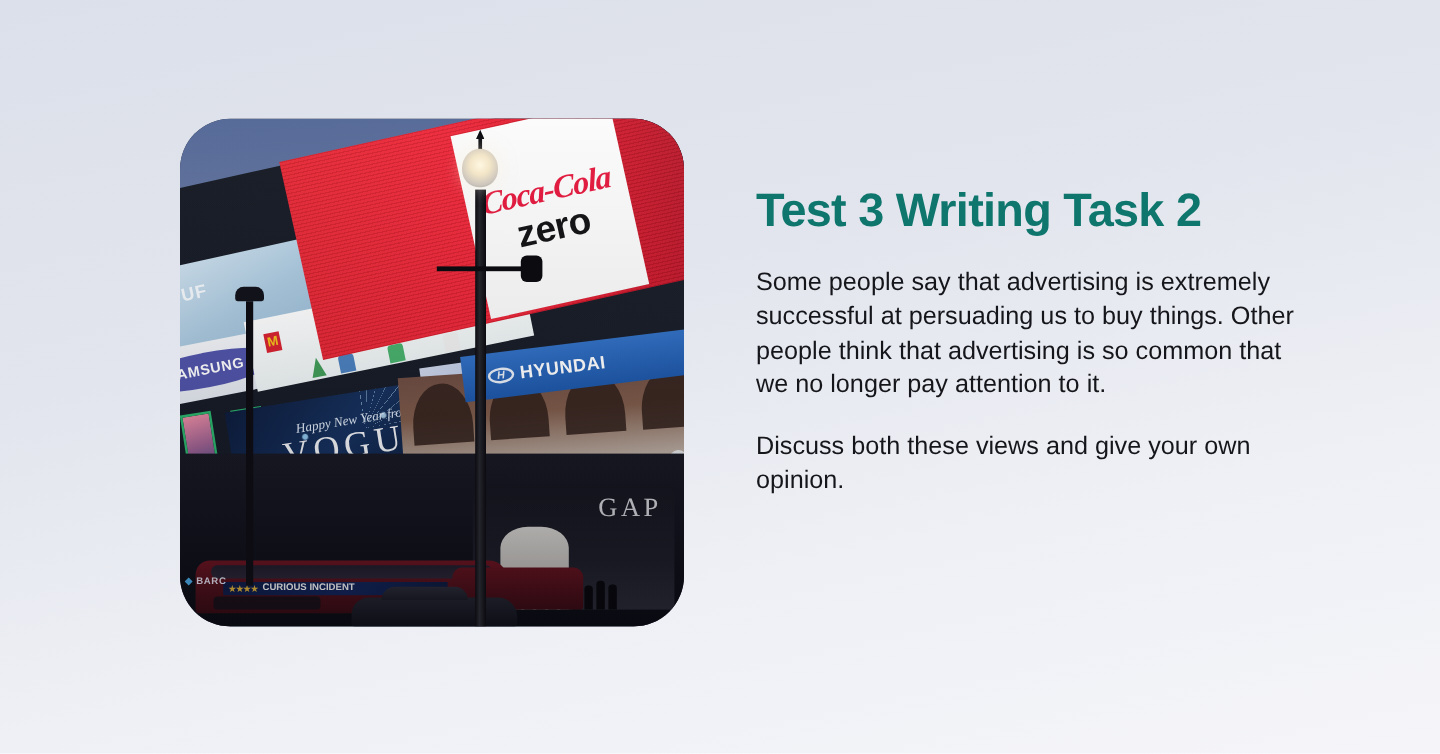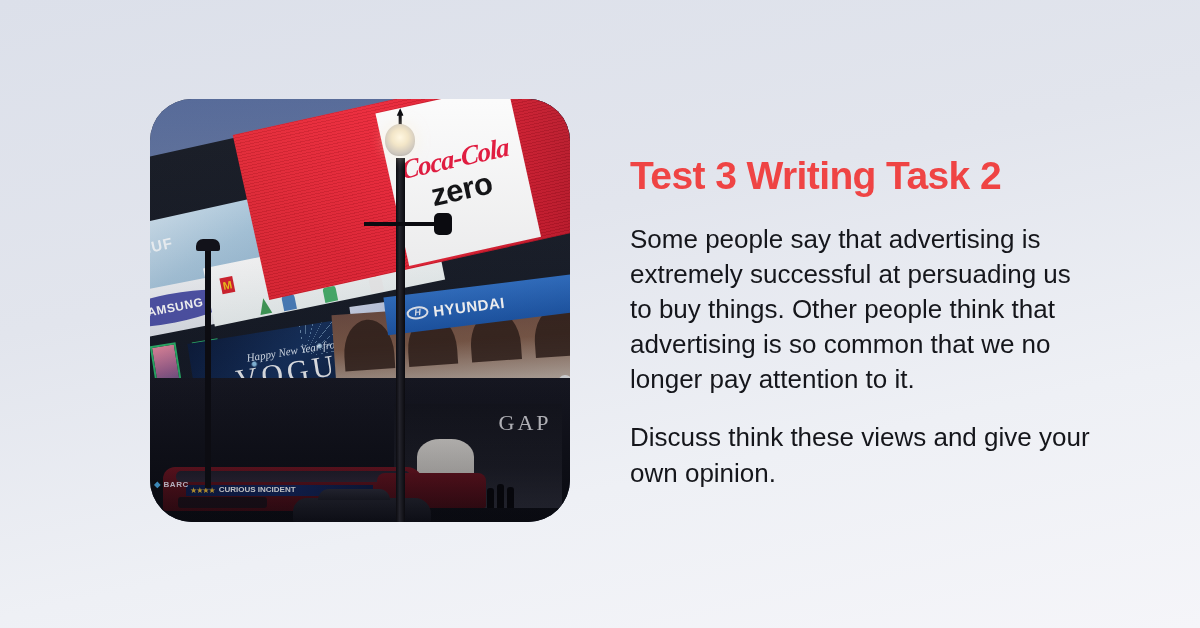--- a/index.html
+++ b/index.html
@@ -472,28 +472,28 @@
     letter-spacing: .1px;
     padding: 7px 19px 8px;
     border-radius: 999px;
     line-height: 1;
   }
 
   .title {
     margin-top: 22px;
     font-size: 39px;
     font-weight: 700;
-    color: #ef4444;
+    color: #0f766e;
     letter-spacing: -.6px;
     line-height: 1.05;
   }
 
   .body-text {
     margin-top: 25px;
-    font-size: 26px;
+    font-size: 21px;
     line-height: 1.35;
     color: #15161b;
     max-width: 460px;
   }
   .body-text p + p { margin-top: 23px; }
 </style>
 </head>
 <body>
 
 <div class="card">
@@ -618,17 +618,17 @@
     </div>
   </div>
 
   <div class="content">
 
 
     <h1 class="title">Test 3 Writing Task 2</h1>
 
     <div class="body-text">
       <p>Some people say that advertising is extremely successful at persuading us to buy things. Other people think that advertising is so common that we no longer pay attention to it.</p>
-      <p>Discuss think these views and give your own opinion.</p>
+      <p>Discuss both these views and give your own opinion.</p>
     </div>
 
   </div>
 </div>
 
 </body></html>

